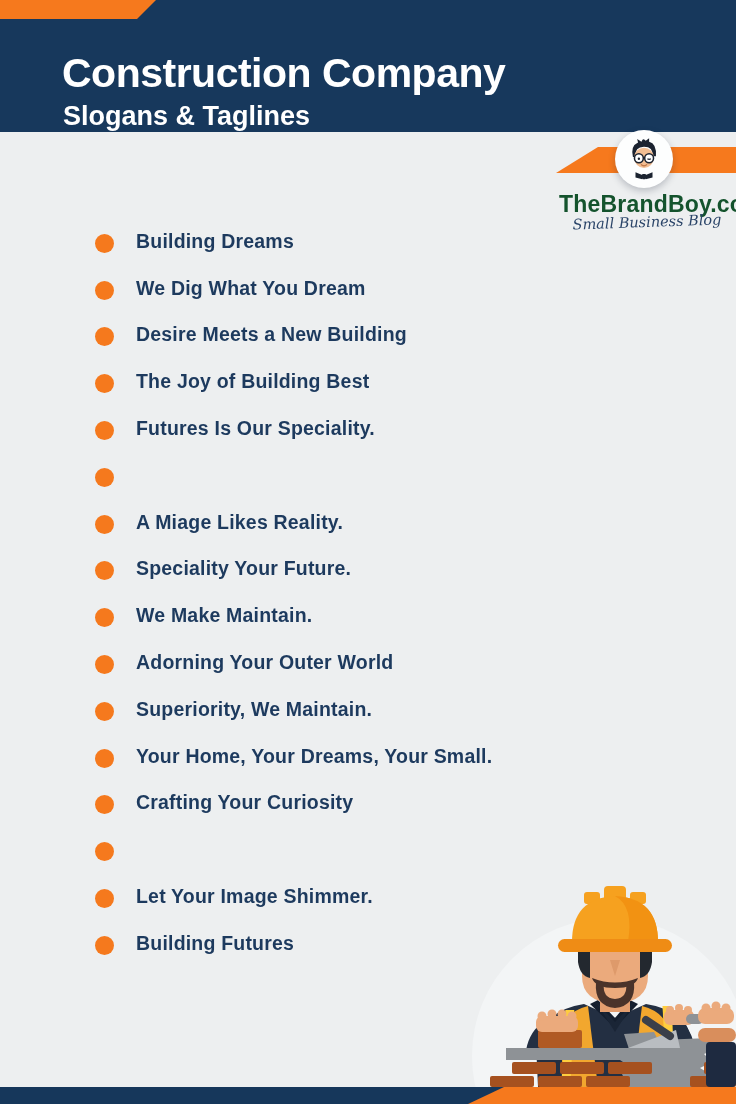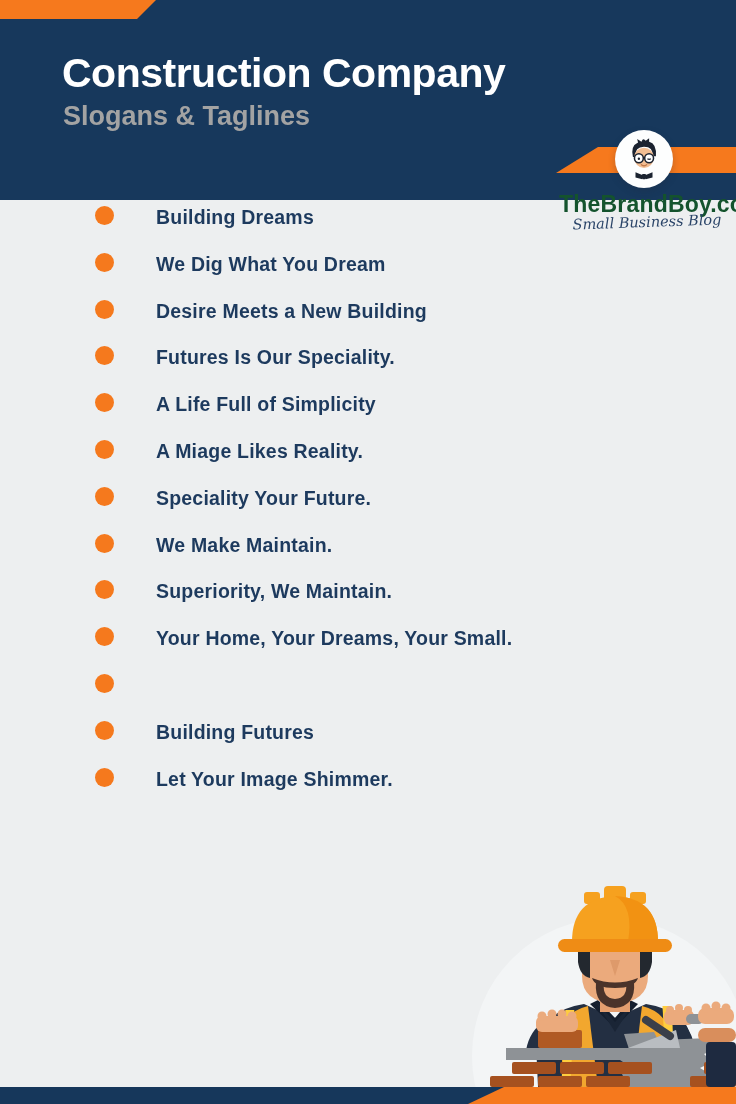--- a/index.html
+++ b/index.html
@@ -13,21 +13,21 @@
     margin: 0 auto;
     background: #EDEFF0;
     overflow: hidden;
   }
 
   
   .header {
     position: absolute;
     top: 0; left: 0;
     width: 736px;
-    height: 200px;
+    height: 132px;
     background: #17385C;
     text-decoration: underline;
   }
   .corner-accent {
     position: absolute;
     top: 0; left: 0;
     width: 156px;
     height: 19px;
     background: #F6791D;
     clip-path: polygon(0 0, 156px 0, 137px 19px, 0 19px);
@@ -41,21 +41,21 @@
     letter-spacing: -0.5px;
     color: #FFFFFF;
     white-space: nowrap;
   }
   .subtitle {
     position: absolute;
     left: 63px;
     top: 101px;
     font-size: 27px;
     font-weight: bold;
-    color: #a3a3a3;
+    color: #ffffff;
     white-space: nowrap;
   }
   .orange-band {
     position: absolute;
     left: 556px;
     top: 147px;
     width: 180px;
     height: 26px;
     background: #F6791D;
     clip-path: polygon(42px 0, 180px 0, 180px 26px, 0 26px);
@@ -102,23 +102,22 @@
 
   
   .slogan-list {
     position: absolute;
     left: 95px;
     top: 206px;
     list-style: none;
   }
   .slogan-item {
     display: flex;
-    align-items: flex-start;
+    align-items: flex-end;
     height: 46.8px;
-    gap: 20px;
   }
   .bullet-dot {
     flex: none;
     width: 19px;
     height: 19px;
     border-radius: 50%;
     background: #F5791D;
     margin-right: 22px;
   }
   .slogan-text {
@@ -214,71 +213,82 @@
       <li class="slogan-item">
         <span class="bullet-dot"></span>
         <span class="slogan-text">We Dig What You Dream</span>
       </li>
 
       <li class="slogan-item">
         <span class="bullet-dot"></span>
         <span class="slogan-text">Desire Meets a New Building</span>
       </li>
 
+      <li class="slogan-item">
+        <span class="bullet-dot"></span>
+        <span class="slogan-text">The Joy of Building Best</span>
+      </li>
 
       <li class="slogan-item">
         <span class="bullet-dot"></span>
         <span class="slogan-text">Futures Is Our Speciality.</span>
       </li>
 
       <li class="slogan-item">
         <span class="bullet-dot"></span>
-        <span class="slogan-text">A Life Full of Simplicity</span>
       </li>
 
 
       <li class="slogan-item">
         <span class="bullet-dot"></span>
         <span class="slogan-text">A Miage Likes Reality.</span>
       </li>
 
       <li class="slogan-item">
         <span class="bullet-dot"></span>
         <span class="slogan-text">Speciality Your Future.</span>
       </li>
 
       <li class="slogan-item">
         <span class="bullet-dot"></span>
         <span class="slogan-text">We Make Maintain.</span>
       </li>
 
+      <li class="slogan-item">
+        <span class="bullet-dot"></span>
+        <span class="slogan-text">Adorning Your Outer World</span>
+      </li>
 
       <li class="slogan-item">
         <span class="bullet-dot"></span>
         <span class="slogan-text">Superiority, We Maintain.</span>
       </li>
 
       <li class="slogan-item">
         <span class="bullet-dot"></span>
         <span class="slogan-text">Your Home, Your Dreams, Your Small.</span>
       </li>
 
-
-      <li class="slogan-item">
-        <span class="bullet-dot"></span>
+      <li class="slogan-item">
+        <span class="bullet-dot"></span>
+        <span class="slogan-text">Crafting Your Curiosity</span>
+      </li>
+
+      <li class="slogan-item">
+        <span class="bullet-dot"></span>
+      </li>
+
+      <li class="slogan-item">
+        <span class="bullet-dot"></span>
+        <span class="slogan-text">Let Your Image Shimmer.</span>
       </li>
 
       <li class="slogan-item">
         <span class="bullet-dot"></span>
         <span class="slogan-text">Building Futures</span>
-      </li>
-
-      <li class="slogan-item">
-        <span class="bullet-dot"></span>
-        <span class="slogan-text">Let Your Image Shimmer.</span>
       </li>
     </ul>
 
   <div class="bg-circle"></div>
 
   <svg class="worker-svg" viewBox="0 0 258 205" aria-hidden="true">
 
     <path d="M60 205 L58 162 Q66 128 106 122 L137 136 L168 122 Q208 128 216 162 L214 205 Z" fill="#232F42"></path>
 
     <path d="M66 140 Q52 148 48 168 L76 168 L84 136 Z" fill="#232F42"></path>

